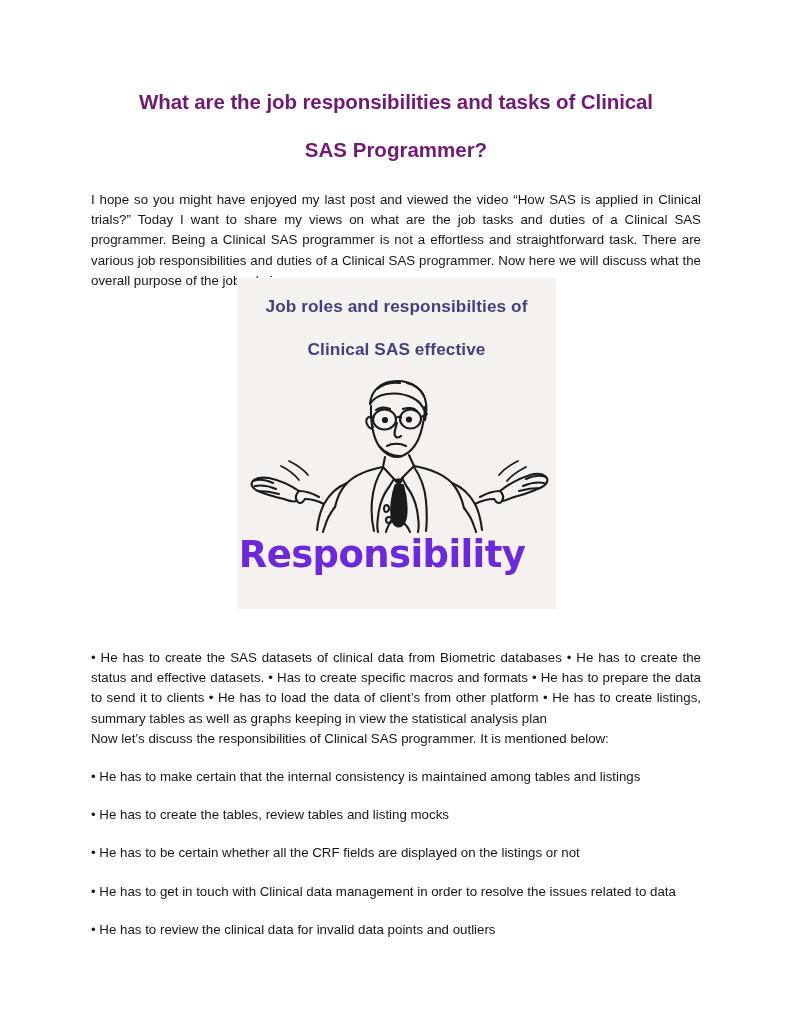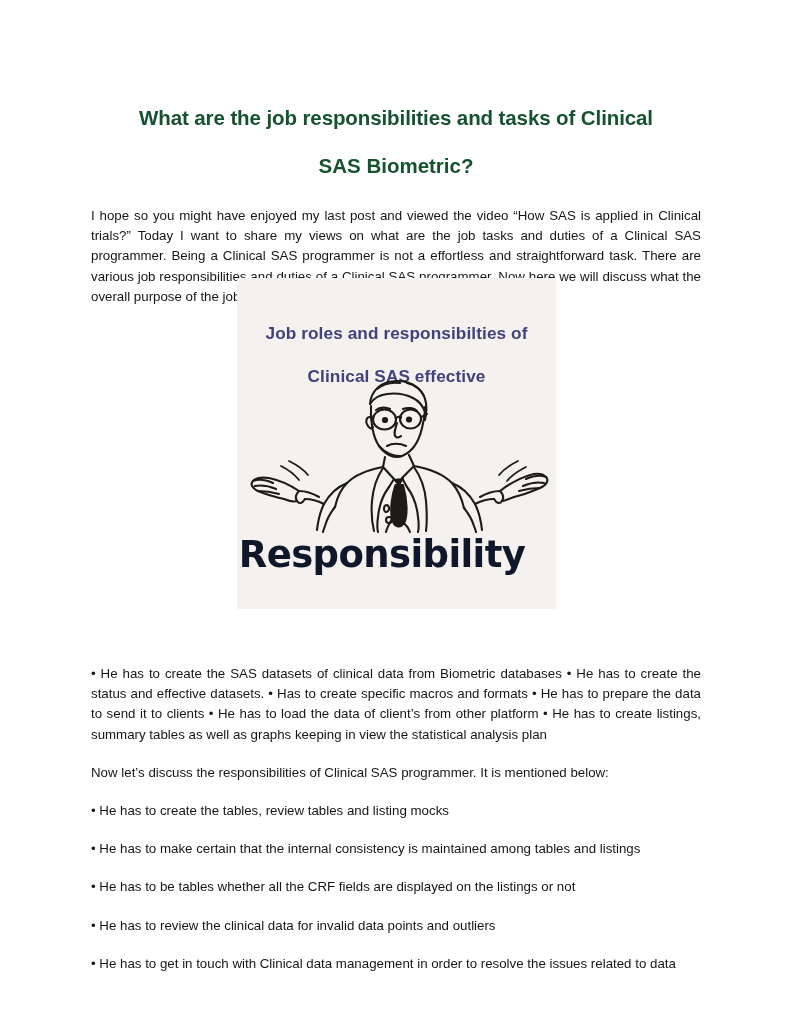--- a/index.html
+++ b/index.html
@@ -27,26 +27,26 @@
 
   .content {
     position: absolute;
     left: 91px;
     top: 0;
     width: 610px;
   }
 
   
   .doc-title {
-    color: #14532d;
+    color: #701a75;
     font-weight: bold;
     font-size: 20.5px;
     line-height: 1.05;
     text-align: center;
-    margin: 16px;
+    margin: 0;
     padding: 0;
   }
   .title-line-1 {
     display: block;
     padding-top: 91px;
     letter-spacing: -0.1px;
   }
   .title-line-2 {
     display: block;
     padding-top: 26px;
@@ -62,21 +62,20 @@
     text-justify: inter-word;
   }
   .para-intro {
     margin-top: 30px;
   }
   .para-inline-bullets {
     margin-top: 14px;
     text-align: justify;
   }
   .para-lead {
-    margin-top: 18px;
     text-align: left;
   }
   .bullet-line {
     font-size: 13.3px;
     line-height: 20.2px;
     color: #161616;
     margin: 0;
     margin-top: 18px;
     text-align: left;
   }
@@ -96,39 +95,39 @@
   }
   .fig-heading {
     text-align: center;
     color: #41417e;
     font-family: "Liberation Sans", sans-serif;
     font-weight: bold;
     font-size: 17.2px;
     line-height: 1;
     letter-spacing: 0.1px;
   }
-  .fig-heading-1 { padding-top: 28px; margin-top: 19px; }
+  .fig-heading-1 { padding-top: 20px; }
   .fig-heading-2 { padding-top: 26px; }
 
   .fig-art {
     position: absolute;
     left: 0;
     top: 95px;
     width: 319px;
     height: 160px;
   }
   .fig-art svg { display: block; }
 
   .fig-word {
     position: absolute;
     left: 0;
     top: 255px;
     width: 290px;
     text-align: center;
-    color: #0f172a;
+    color: #6d28d9;
     font-family: "DejaVu Sans", sans-serif;
     font-weight: bold;
     font-size: 37px;
     letter-spacing: -0.6px;
   }
 
   .figure-spacer {
     height: 340px;
   }
 
@@ -139,39 +138,39 @@
 </style>
 </head>
 <body>
 
 <div class="page">
 
   <div class="content">
 
     <h1 class="doc-title">
       <span class="title-line-1">What are the job responsibilities and tasks of Clinical</span>
-      <span class="title-line-2">SAS Biometric?</span>
+      <span class="title-line-2">SAS Programmer?</span>
     </h1>
 
     <p class="para para-intro">I hope so you might have enjoyed my last post and viewed the video “How SAS is applied in Clinical trials?” Today I want to share my views on what are the job tasks and duties of a Clinical SAS programmer. Being a Clinical SAS programmer is not a effortless and straightforward task. There are various job responsibilities and duties of a Clinical SAS programmer. Now here we will discuss what the overall purpose of the job role is:</p>
 
     <div class="figure-spacer"></div>
 
     <div class="after-figure">
 
       <p class="para para-inline-bullets">• He has to create the SAS datasets of clinical data from Biometric databases • He has to create the status and effective datasets. • Has to create specific macros and formats • He has to prepare the data to send it to clients • He has to load the data of client’s from other platform • He has to create listings, summary tables as well as graphs keeping in view the statistical analysis plan</p>
 
       <p class="para para-lead">Now let’s discuss the responsibilities of Clinical SAS programmer. It is mentioned below:</p>
 
       <div class="bullet-wrap">
+        <p class="bullet-line">• He has to make certain that the internal consistency is maintained among tables and listings</p>
         <p class="bullet-line">• He has to create the tables, review tables and listing mocks</p>
-        <p class="bullet-line">• He has to make certain that the internal consistency is maintained among tables and listings</p>
-        <p class="bullet-line">• He has to be tables whether all the CRF fields are displayed on the listings or not</p>
+        <p class="bullet-line">• He has to be certain whether all the CRF fields are displayed on the listings or not</p>
+        <p class="bullet-line">• He has to get in touch with Clinical data management in order to resolve the issues related to data</p>
         <p class="bullet-line">• He has to review the clinical data for invalid data points and outliers</p>
-        <p class="bullet-line">• He has to get in touch with Clinical data management in order to resolve the issues related to data</p>
       </div>
 
     </div>
   </div>
 
   <div class="embedded-figure">
 
     <div class="fig-heading fig-heading-1">Job roles and responsibilties of</div>
     <div class="fig-heading fig-heading-2">Clinical SAS effective</div>
 

